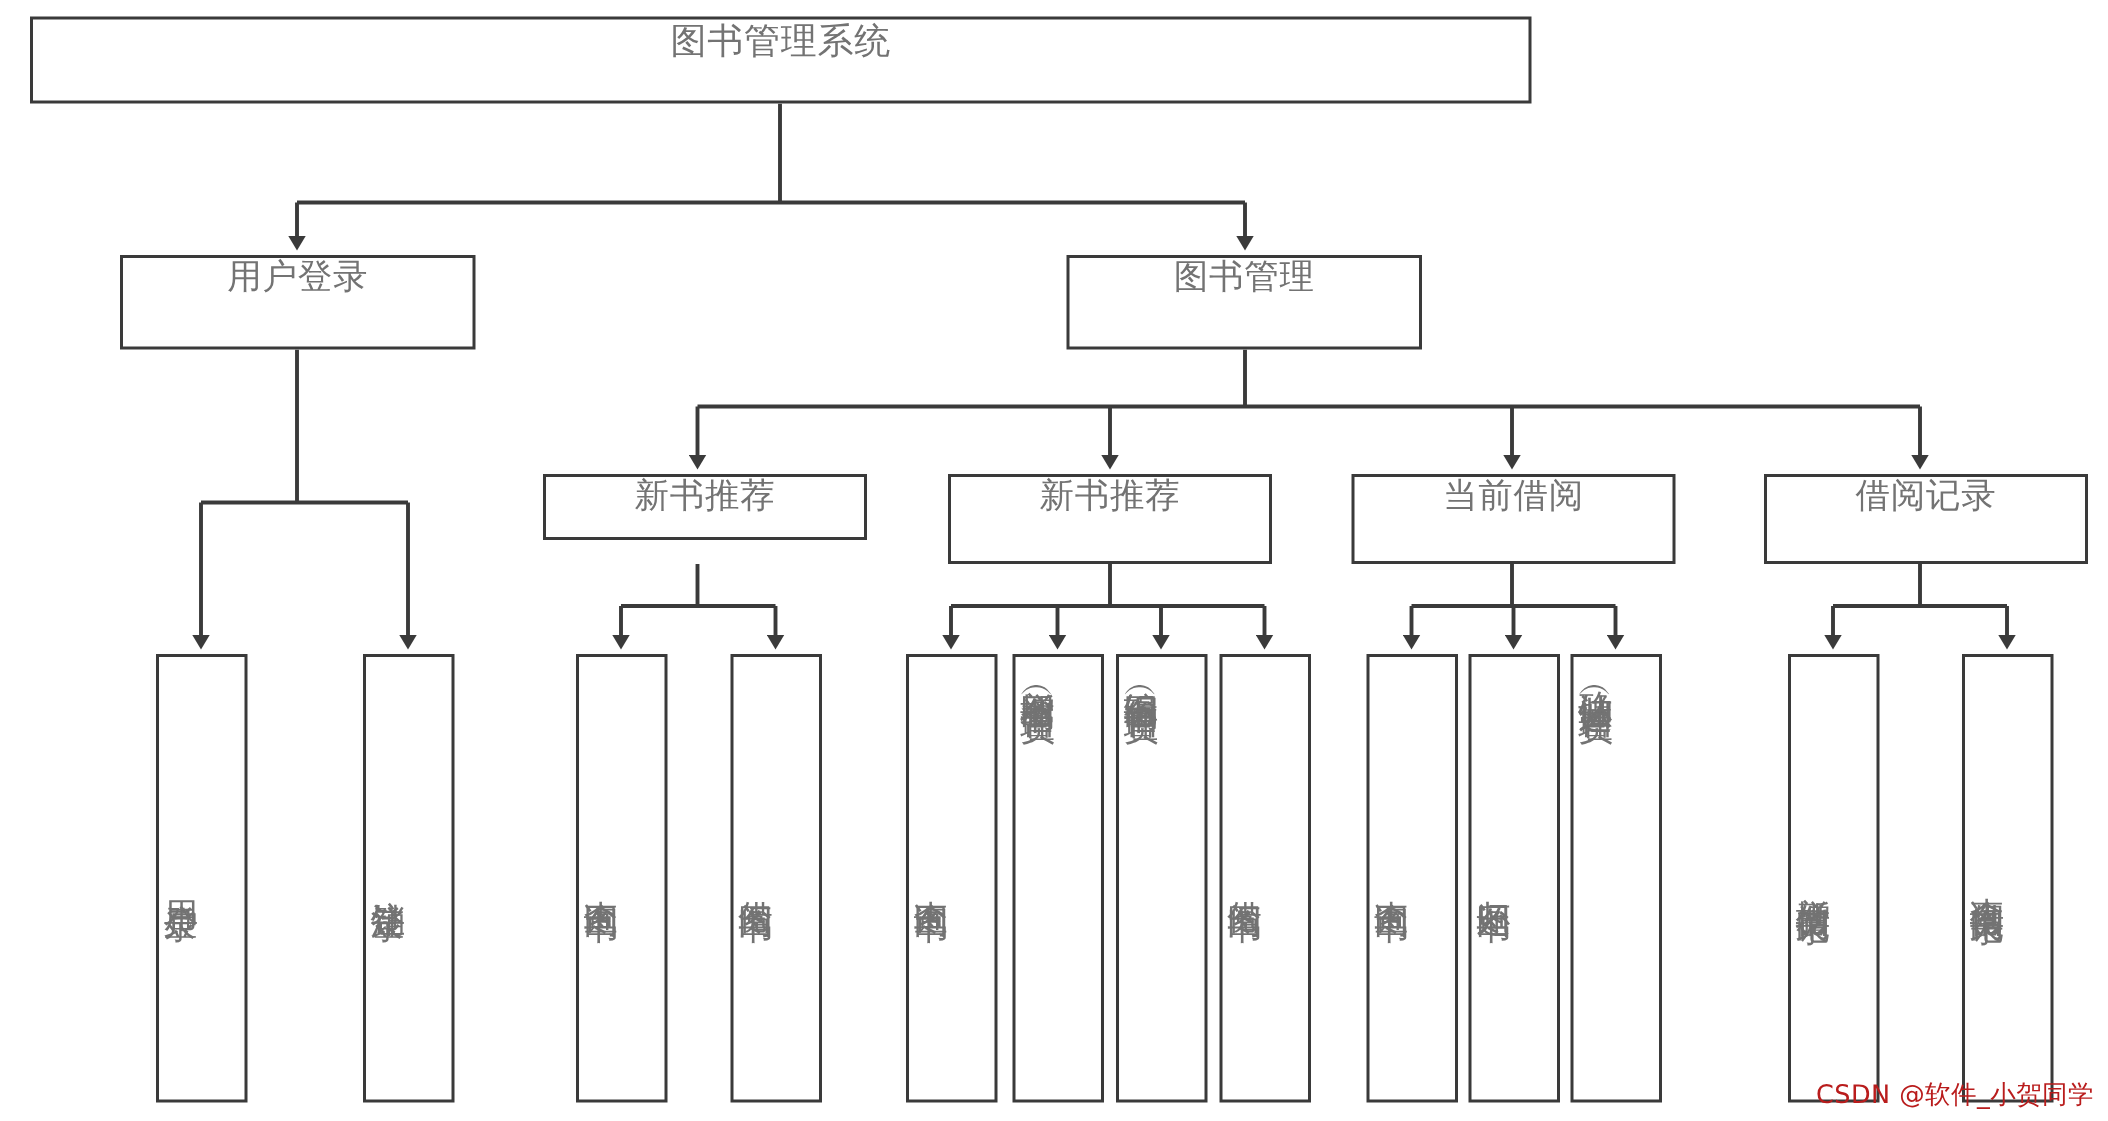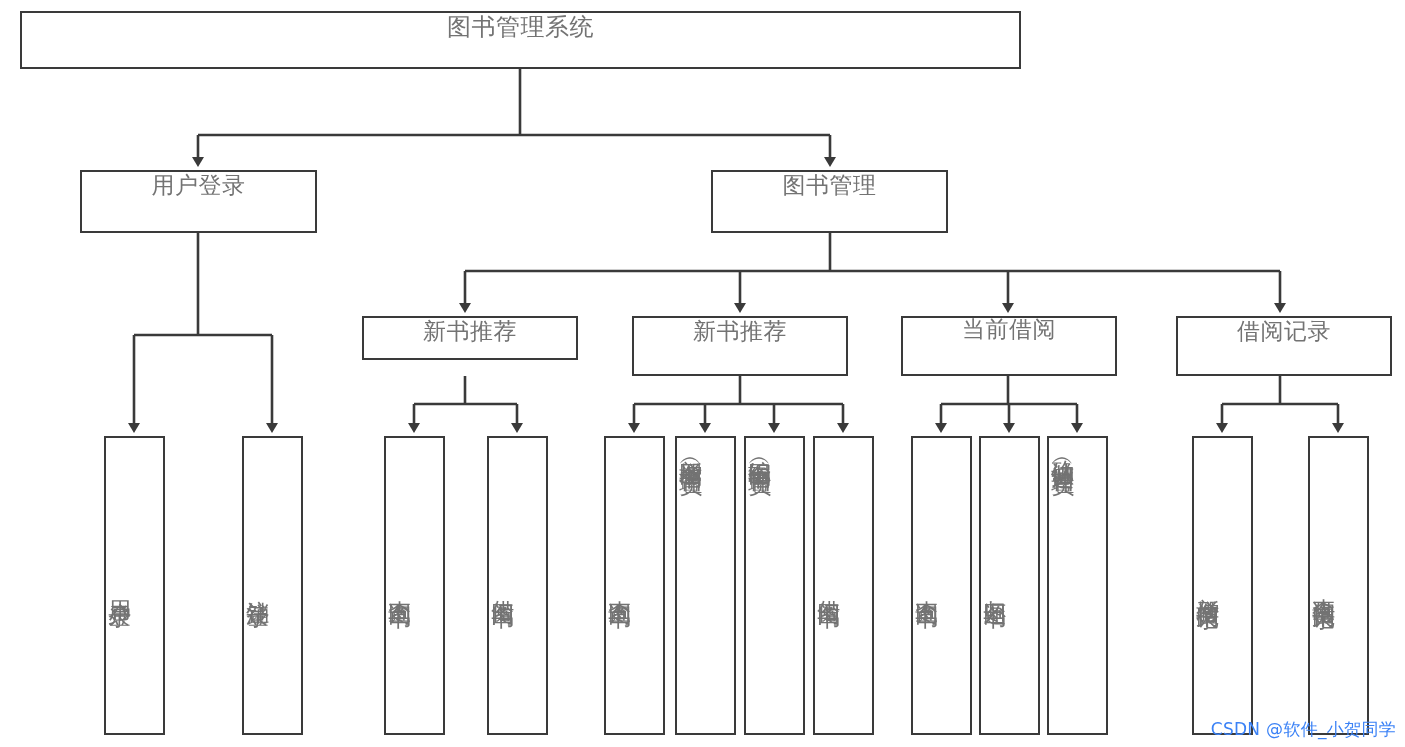--- a/index.html
+++ b/index.html
@@ -68,21 +68,21 @@
   }
   
   .node.v.tall {
     justify-content: flex-start;
   }
   #watermark {
     position: absolute;
     right: 9px;
     bottom: 6px;
     font-size: 17px;
-    color: #3b82f6;
+    color: #b91c1c;
     white-space: pre;
     letter-spacing: 0.3px;
   }
 </style>
 </head>
 <body>
 
 <div id="diagram-root">
 
   <svg id="edge-layer" viewBox="0 0 1405 747" width="1405" height="747" xmlns="http://www.w3.org/2000/svg">
@@ -145,21 +145,21 @@
   <div class="node h" style="left:711px; top:170px; width:237px; height:63px;">
     <span class="node-label">图书管理</span>
   </div>
 
   <div class="node h" style="left:362px; top:316px; width:216px; height:44px;">
     <span class="node-label">新书推荐</span>
   </div>
   <div class="node h" style="left:632px; top:316px; width:216px; height:60px;">
     <span class="node-label">新书推荐</span>
   </div>
-  <div class="node h" style="left:901px; top:316px; width:216px; height:60px;font-family:Liberation Mono, monospace;">
+  <div class="node h" style="left:901px; top:316px; width:216px; height:60px;">
     <span class="node-label">当前借阅</span>
   </div>
   <div class="node h" style="left:1176px; top:316px; width:216px; height:60px;">
     <span class="node-label">借阅记录</span>
   </div>
 
   <div class="node v" style="left:104px; top:436px; width:61px; height:299px;">
     <span class="node-label">用户登录</span>
   </div>
   <div class="node v" style="left:242px; top:436px; width:61px; height:299px;">

